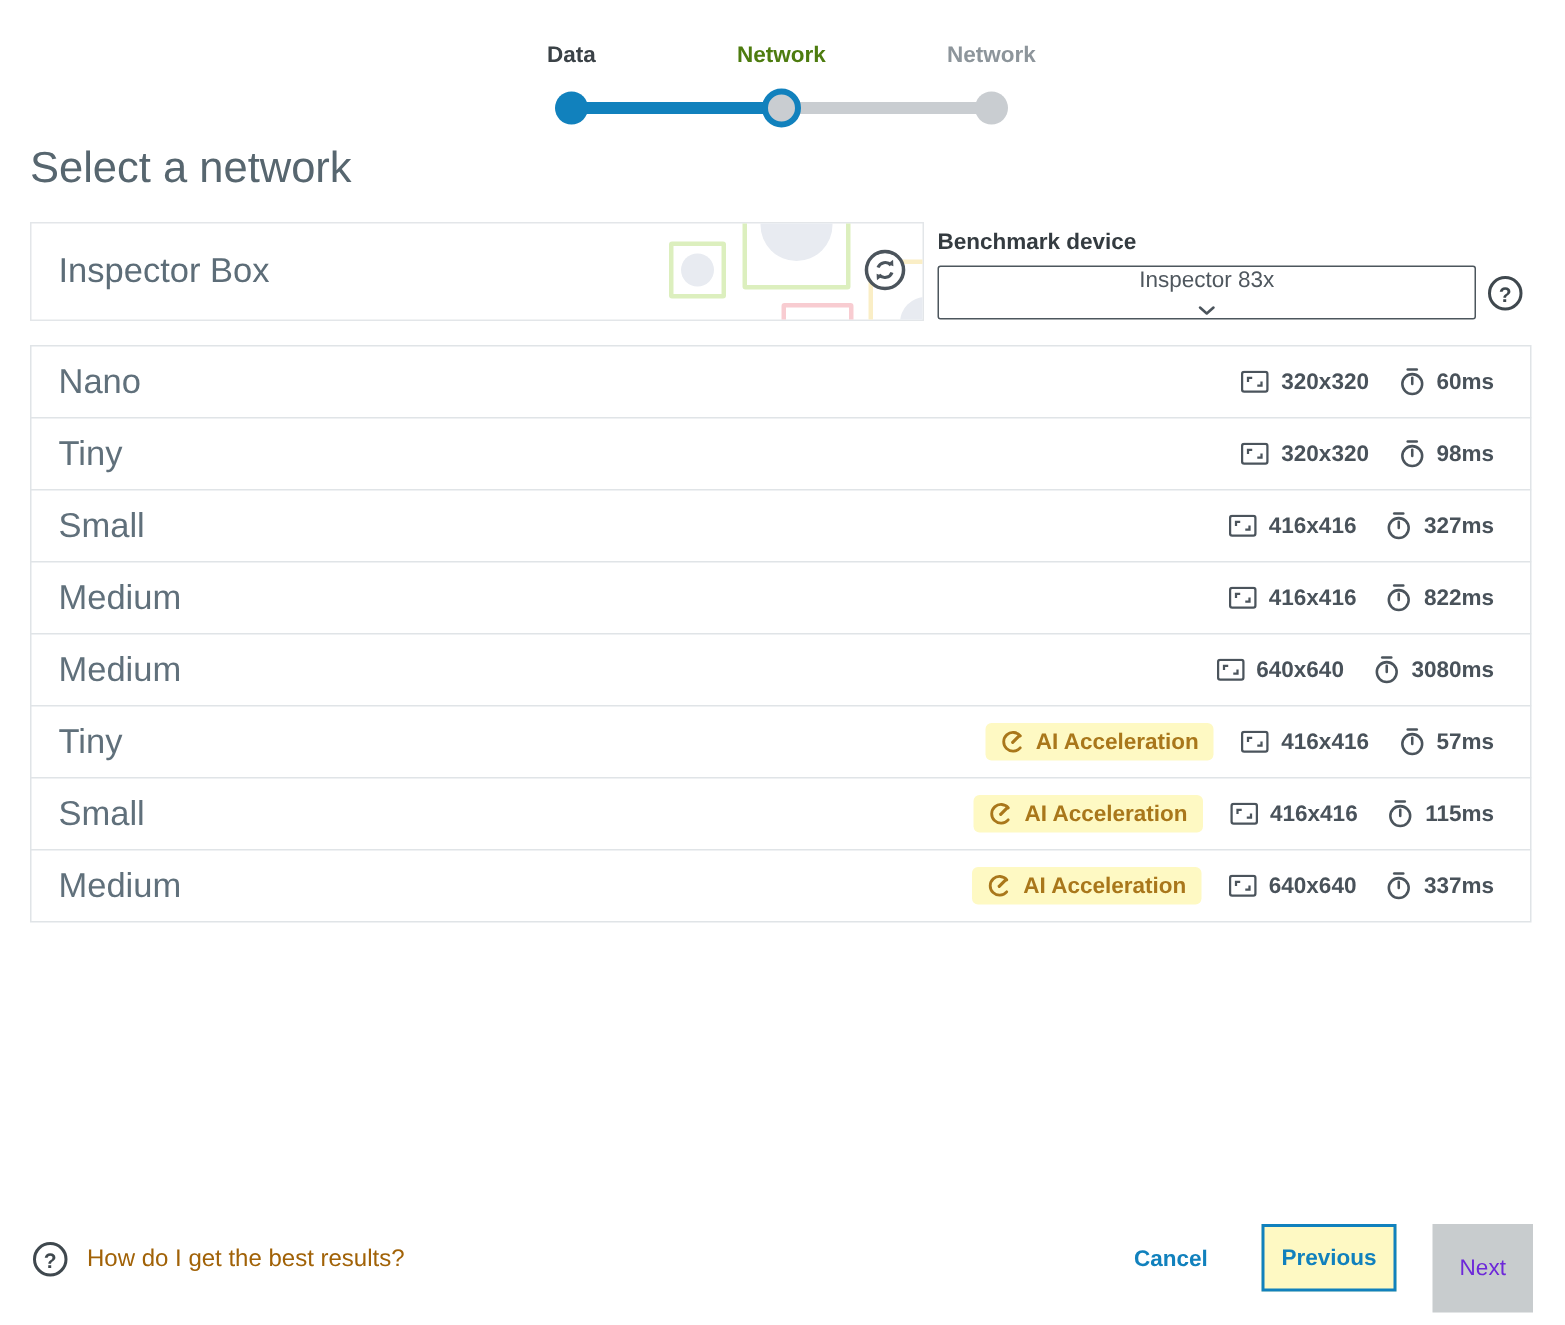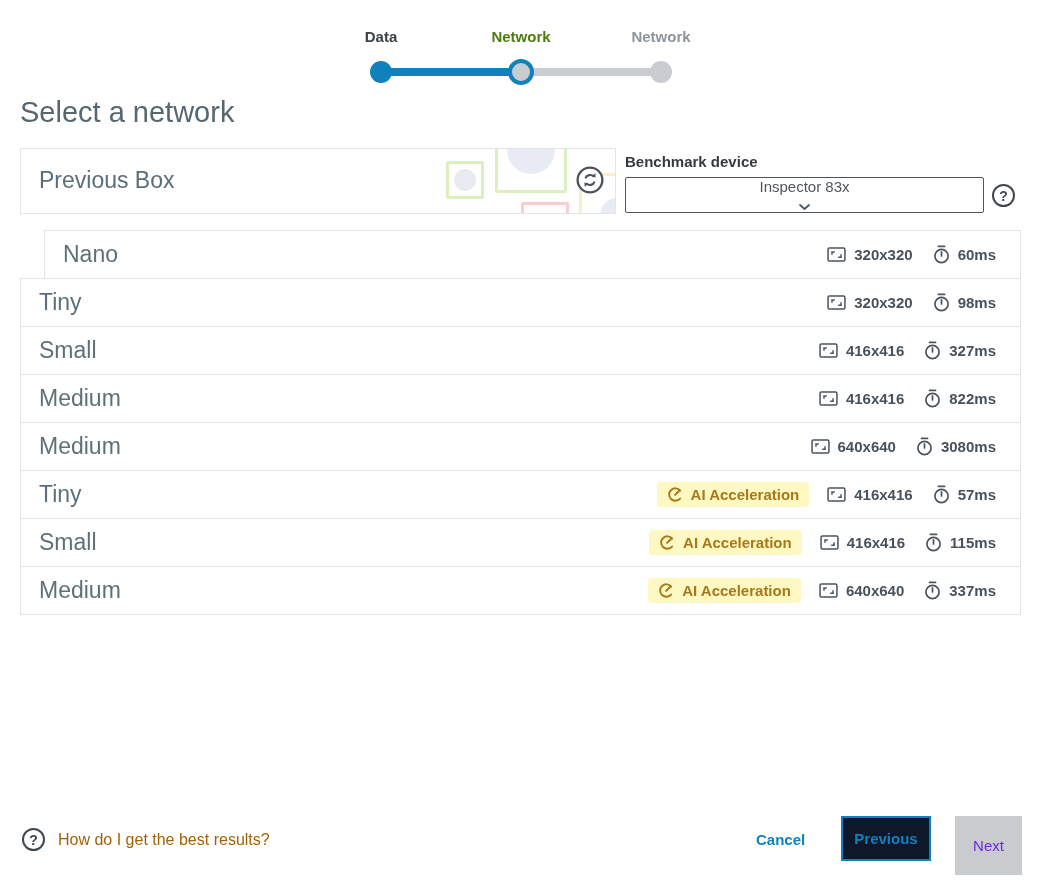--- a/index.html
+++ b/index.html
@@ -41,33 +41,33 @@
   
   .benchmark-label { position: absolute; left: 625px; top: 153px; font-size: 15px; font-weight: 700; color: #343b40; }
   .device-select { position: absolute; left: 625px; top: 177px; width: 359px; height: 36px; border: 1px solid #4d565d; border-radius: 2px; background: #fff; display: flex; align-items: center; padding: 0 0; cursor: pointer; flex-direction: column; }
   .device-select-value { flex: 1; font-size: 15px; color: #4f575e; }
   .help-circle { width: 23px; height: 23px; border: 2px solid #3f484e; border-radius: 50%; display: flex; align-items: center; justify-content: center; font-size: 14px; font-weight: 700; color: #3f484e; cursor: pointer; background: #fff; }
   .benchmark-help { position: absolute; left: 992px; top: 184px; }
 
   
   .network-list { position: absolute; left: 20px; top: 230px; width: 1001px; }
   .network-row { position: relative; height: 49px; border: 1px solid #e0e4e7; margin-top: -1px; display: flex; align-items: center; padding: 0 24px 0 18px; background: #fff; cursor: pointer; }
-  .network-row:first-child { margin-top: 0; margin-left: 24px; }
+  .network-row:first-child { margin-top: 0; }
   .network-name { font-size: 23px; color: #60707b; flex: 1; }
   .ai-badge { display: flex; align-items: center; gap: 7px; background: #fef9c3; color: #a9771b; border-radius: 4px; padding: 4px 10px; font-size: 15px; font-weight: 600; margin-right: 18px; white-space: nowrap; }
   .meta { display: flex; align-items: center; font-size: 15px; font-weight: 600; color: #49525a; }
   .meta .res-icon { margin-right: 8px; display: flex; }
   .meta .res-value { margin-right: 20px; }
   .meta .timer-icon { margin-right: 8px; display: flex; }
 
   
   .footer-help-icon { position: absolute; left: 22px; top: 828px; }
   .footer-help-text { position: absolute; left: 58px; top: 831px; font-size: 16px; color: #a16207; }
   .cancel-button { position: absolute; left: 750px; top: 830px; font-size: 15px; font-weight: 700; color: #1181bd; background: none; border: none; cursor: pointer; font-family: inherit; }
-  .previous-button { position: absolute; left: 841px; top: 816px; width: 90px; height: 45px; background: #0f172a; border: 2px solid #1181bd; color: #1181bd; font-size: 15px; font-weight: 700; cursor: pointer; font-family: inherit; }
+  .previous-button { position: absolute; left: 841px; top: 816px; width: 90px; height: 45px; background: #fef9c3; border: 2px solid #1181bd; color: #1181bd; font-size: 15px; font-weight: 700; cursor: pointer; font-family: inherit; }
   .next-button { position: absolute; left: 955px; top: 816px; width: 67px; height: 59px; background: #c8ccce; border: none; color: #6d28d9; font-size: 15px; font-weight: 400; font-family: inherit; }
 </style>
 </head>
 <body>
 
 <div class="screen">
 
   <div class="stepper">
     <div class="step-label done">Data</div>
     <div class="step-label current">Network</div>
@@ -75,21 +75,21 @@
     <div class="track"></div>
     <div class="track-fill"></div>
     <div class="dot done"></div>
     <div class="dot current"></div>
     <div class="dot todo"></div>
   </div>
 
   <h1 class="page-title">Select a network</h1>
 
   <div class="model-card">
-    <span class="model-card-name">Previous Box</span>
+    <span class="model-card-name">Inspector Box</span>
     <div class="model-thumb">
       <div class="bb bb-green-b">
           <div class="blob blob-b"></div>
         </div>
       <div class="bb bb-green-a">
           <div class="blob blob-a"></div>
         </div>
       <div class="bb bb-pink"></div>
       <div class="bb bb-yellow">
           <div class="blob blob-y"></div>

